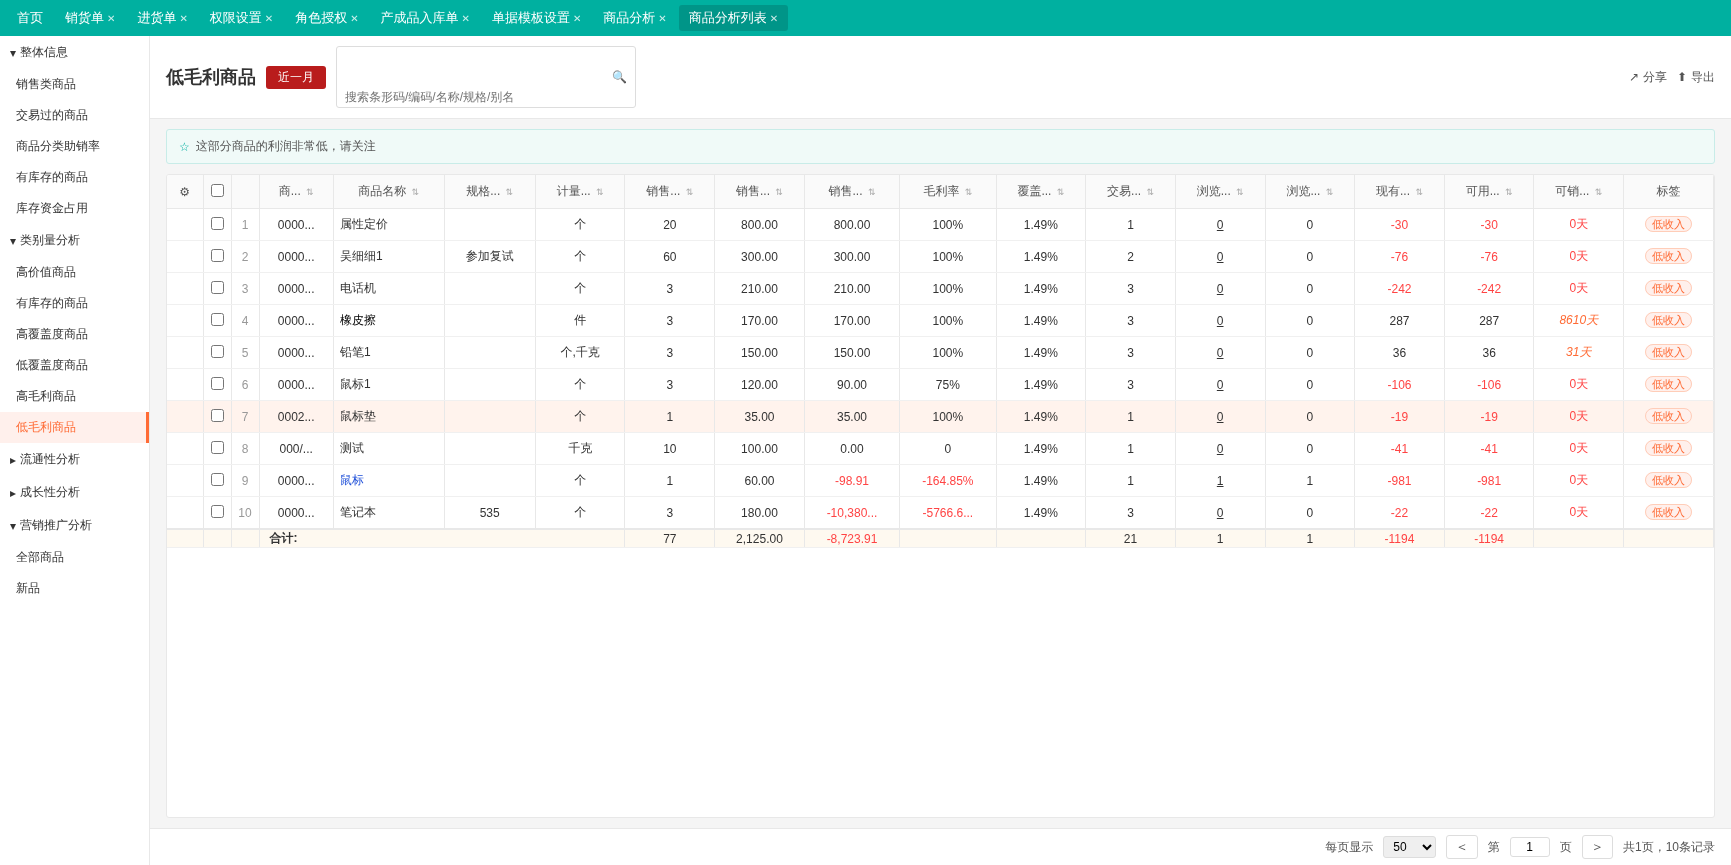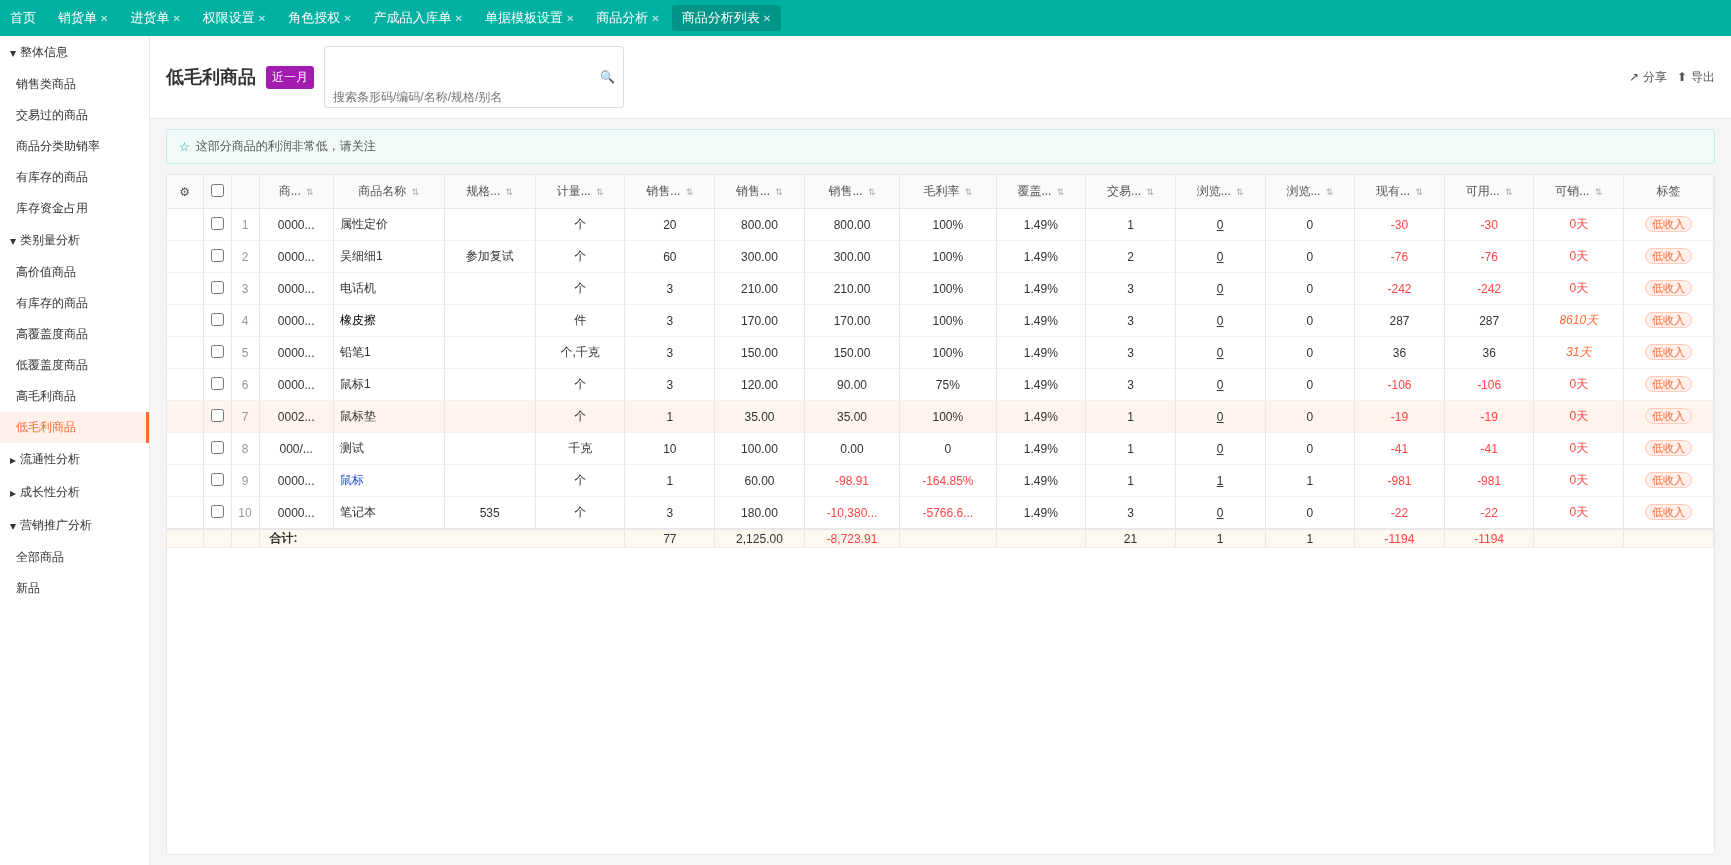--- a/index.html
+++ b/index.html
@@ -4,21 +4,21 @@
   <style>
     * { box-sizing: border-box; margin: 0; padding: 0; }
     body { font-family: 'Microsoft YaHei', sans-serif; font-size: 12px; background: #f5f5f5; color: #333; overflow: hidden; }
     
     
     .top-nav {
       background: #00b0a0;
       display: flex;
       align-items: center;
       height: 36px;
-      padding: 0 0;
+      padding: 0 7px;
       gap: 2px;
     }
     .nav-item {
       color: #fff;
       padding: 4px 10px;
       cursor: pointer;
       border-radius: 3px;
       white-space: nowrap;
       font-size: 13px;
       display: flex;
@@ -76,24 +76,24 @@
       align-items: center;
       gap: 10px;
       border-bottom: 1px solid #e8e8e8;
     }
     .page-title {
       font-size: 18px;
       font-weight: bold;
       color: #333;
     }
     .filter-btn {
-      background: #a21caf;
+      background: #b91c1c;
       color: #fff;
       border: none;
-      padding: 3px 6px;
+      padding: 3px 12px;
       border-radius: 3px;
       cursor: pointer;
       font-size: 12px;
     }
     .search-box {
       display: flex;
       align-items: center;
       border: 1px solid #ddd;
       border-radius: 3px;
       padding: 3px 8px;
@@ -613,14 +613,28 @@
             <td>1</td>
             <td class="red-text">-1194</td>
             <td class="red-text">-1194</td>
             <td></td>
             <td></td>
           </tr>
         </tfoot>
       </table>
     </div>
 
+    <div class="bottom-bar">
+      <span>每页显示</span>
+      <select class="page-size-select">
+        <option>50</option>
+        <option>100</option>
+        <option>200</option>
+      </select>
+      <button class="page-nav-btn">＜</button>
+      <span>第</span>
+      <input class="page-input" type="text" value="1" style="">
+      <span>页</span>
+      <button class="page-nav-btn">＞</button>
+      <span>共1页，10条记录</span>
+    </div>
   </div>
 </div>
 
 </body></html>

